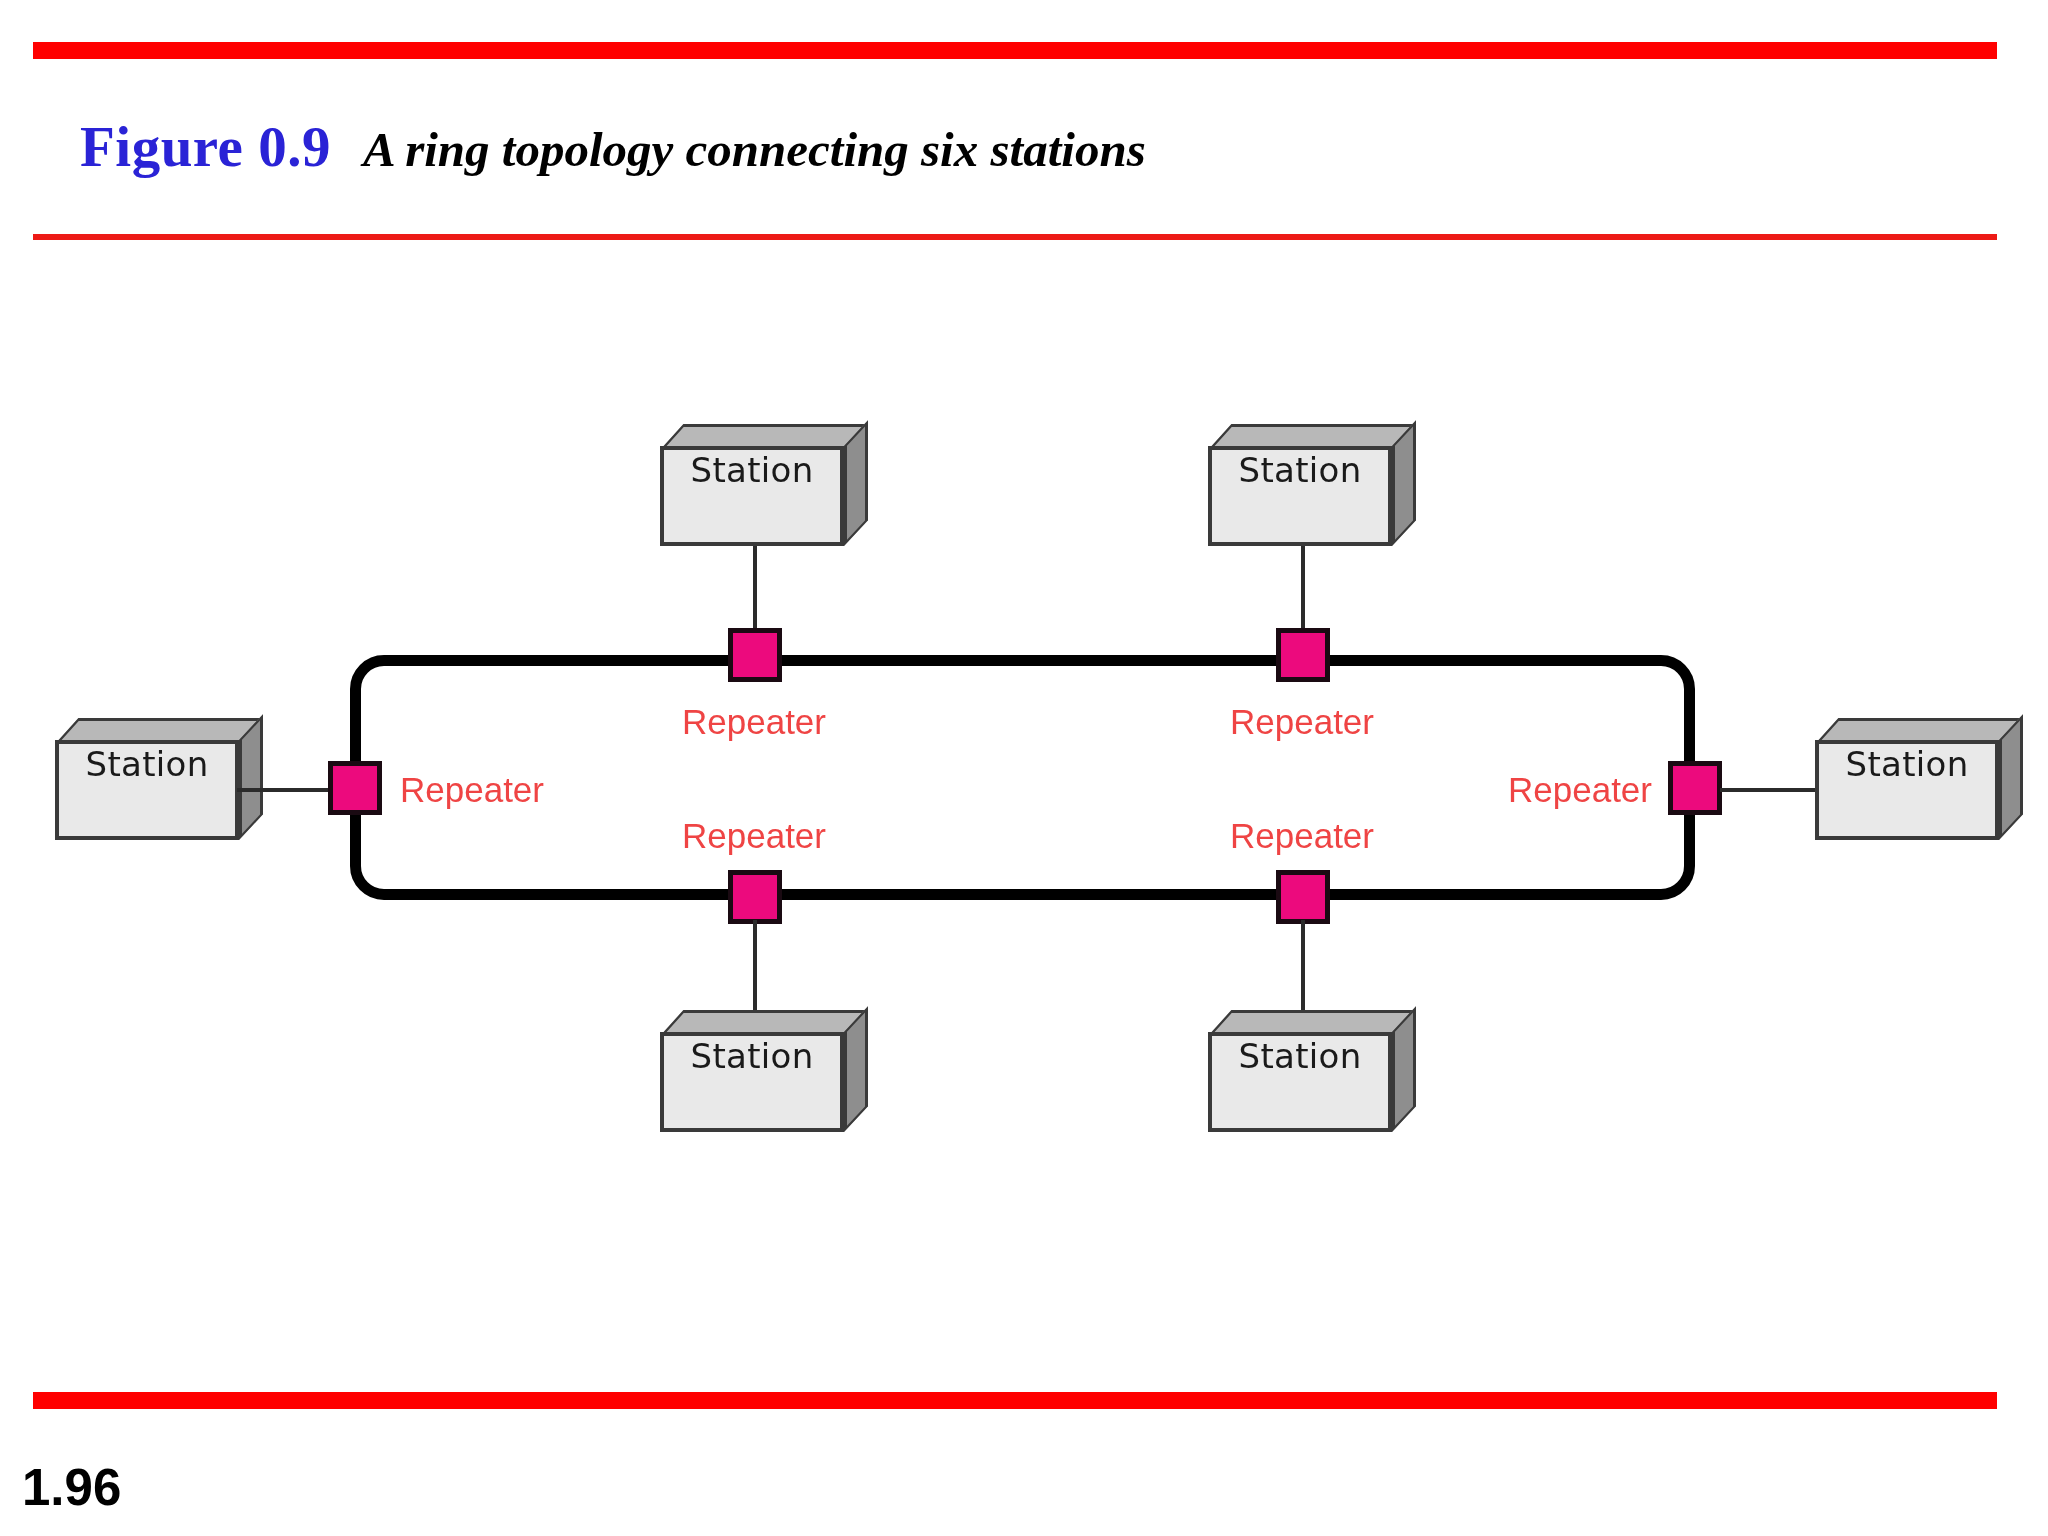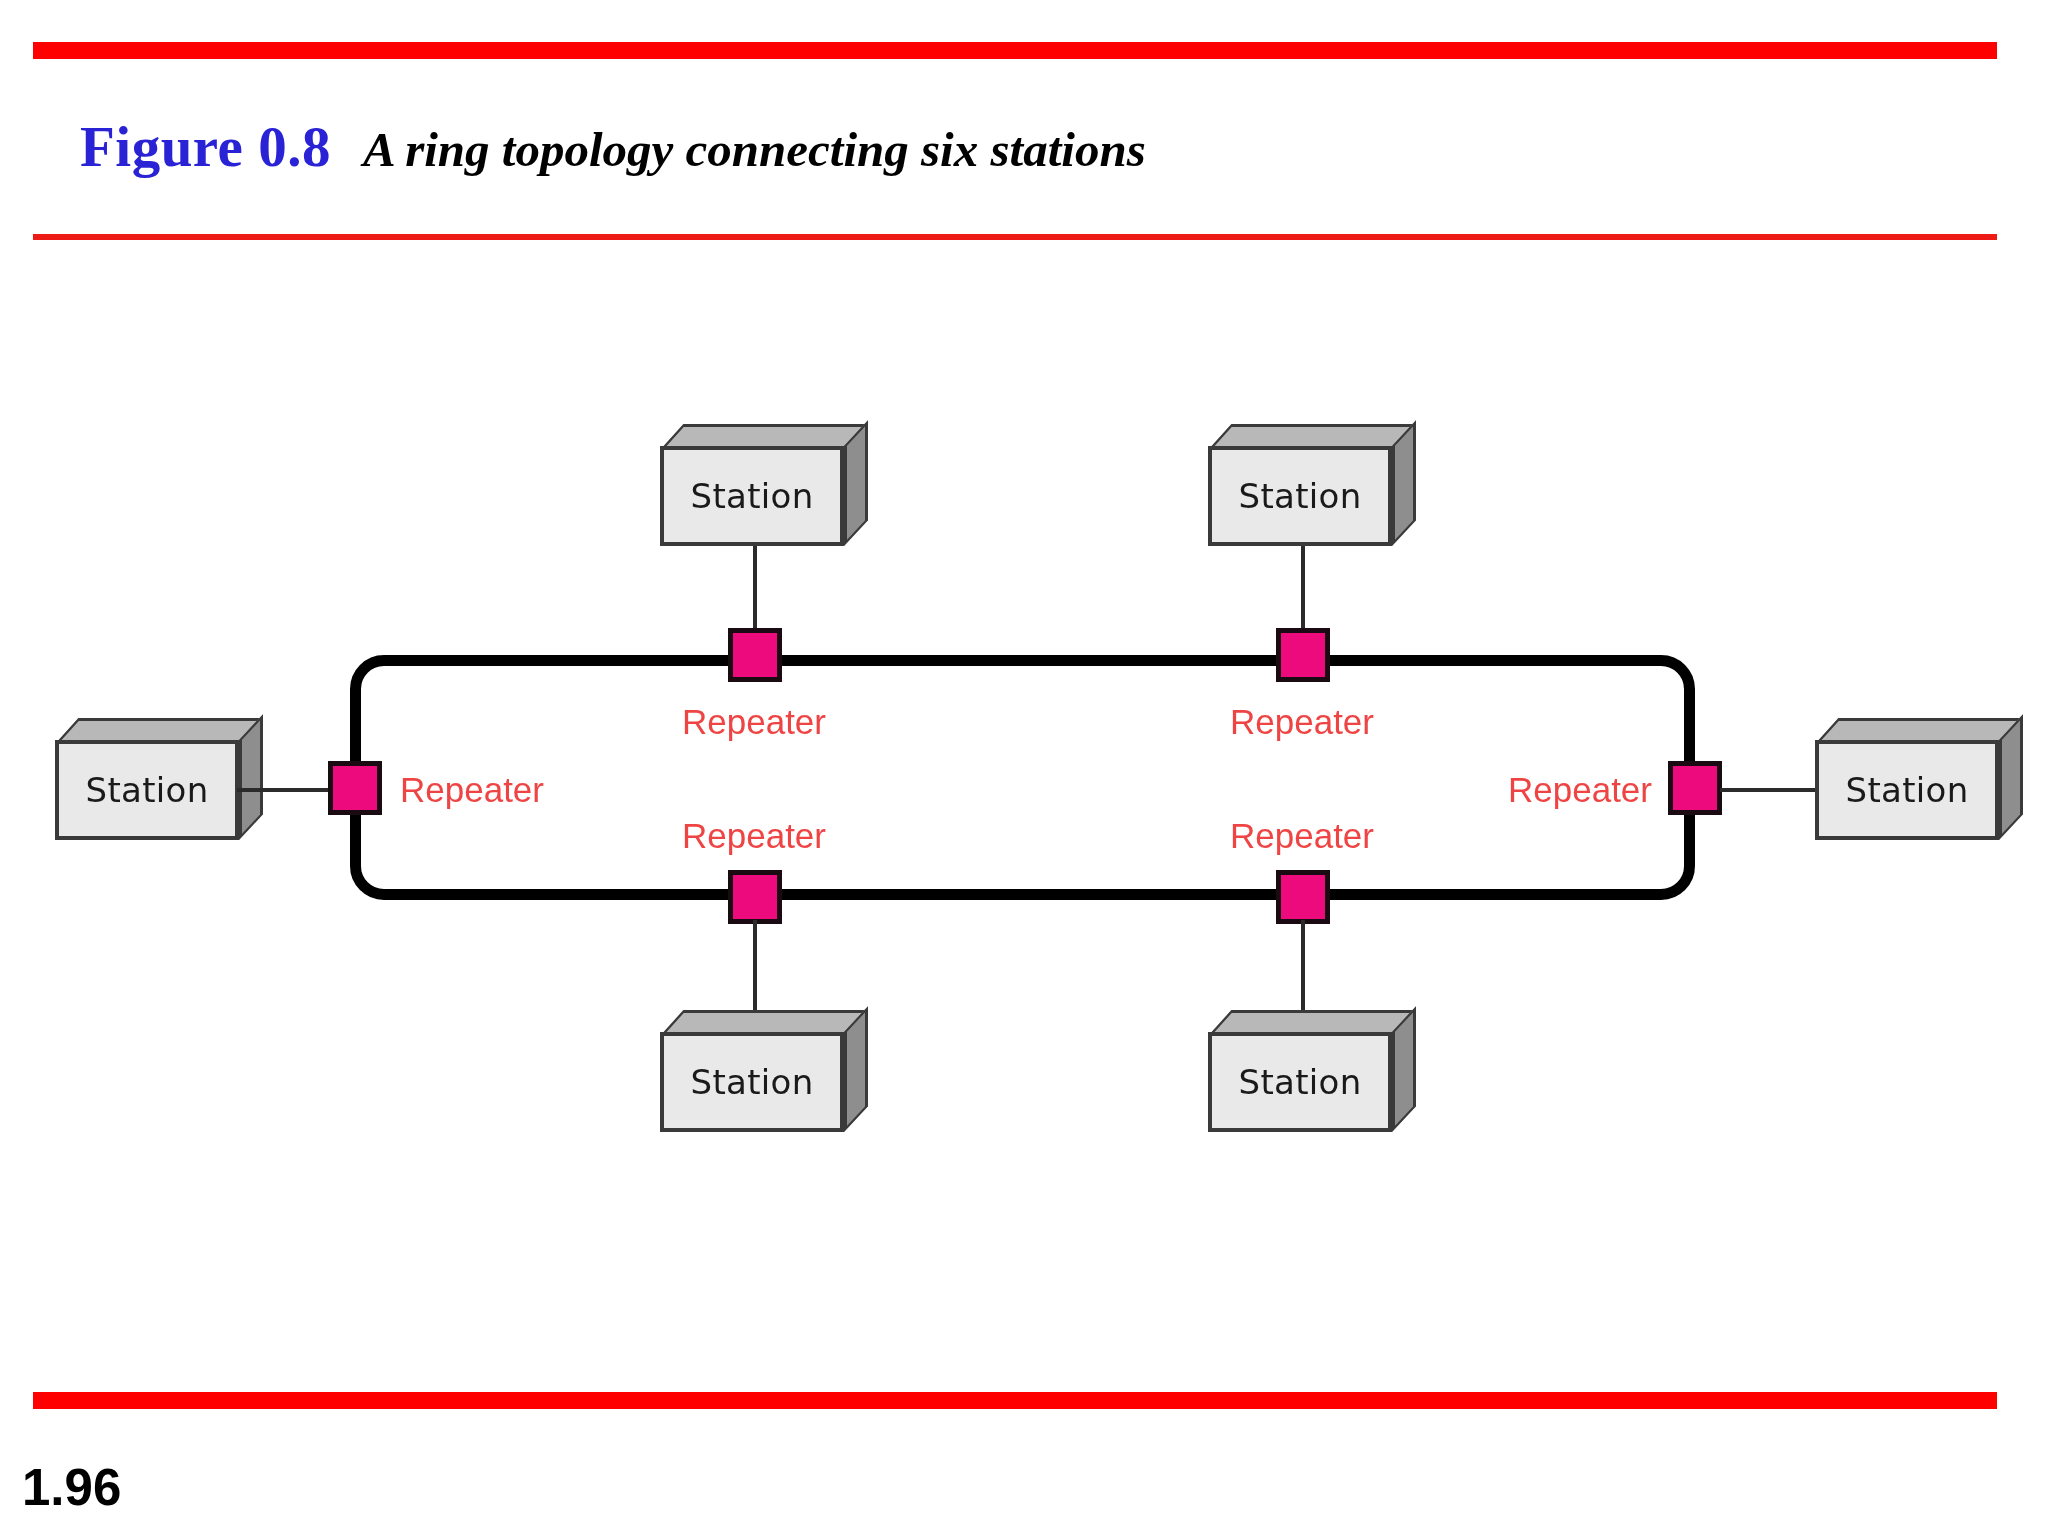--- a/index.html
+++ b/index.html
@@ -109,21 +109,20 @@
   .station .front {
     position: absolute;
     left: 0;
     top: 22px;
     width: 184px;
     height: 100px;
     background: #E9E9E9;
     border: 4px solid #3A3A3A;
     box-sizing: border-box;
     display: flex;
-    align-items: center;
     justify-content: center;
   }
   .station .front-label {
     font-family: "DejaVu Sans", "Liberation Sans", sans-serif;
     font-size: 34px;
     color: #1A1A1A;
     letter-spacing: 0.3px;
   }
   .station .top {
     position: absolute;
@@ -183,21 +182,21 @@
   }
 </style>
 </head>
 <body>
 
 <div id="slide">
 
   <div class="rule-thick"></div>
 
   <div class="title-row">
-    <span class="fig-num">Figure 0.8</span><span class="fig-caption">A ring topology connecting six stations</span>
+    <span class="fig-num">Figure 0.9</span><span class="fig-caption">A ring topology connecting six stations</span>
   </div>
 
   <div class="rule-thin"></div>
 
   <div id="diagram">
 
     <div class="ring"></div>
 
     <div class="station" style="left:660px; top:424px;">
       <div class="top"></div>

